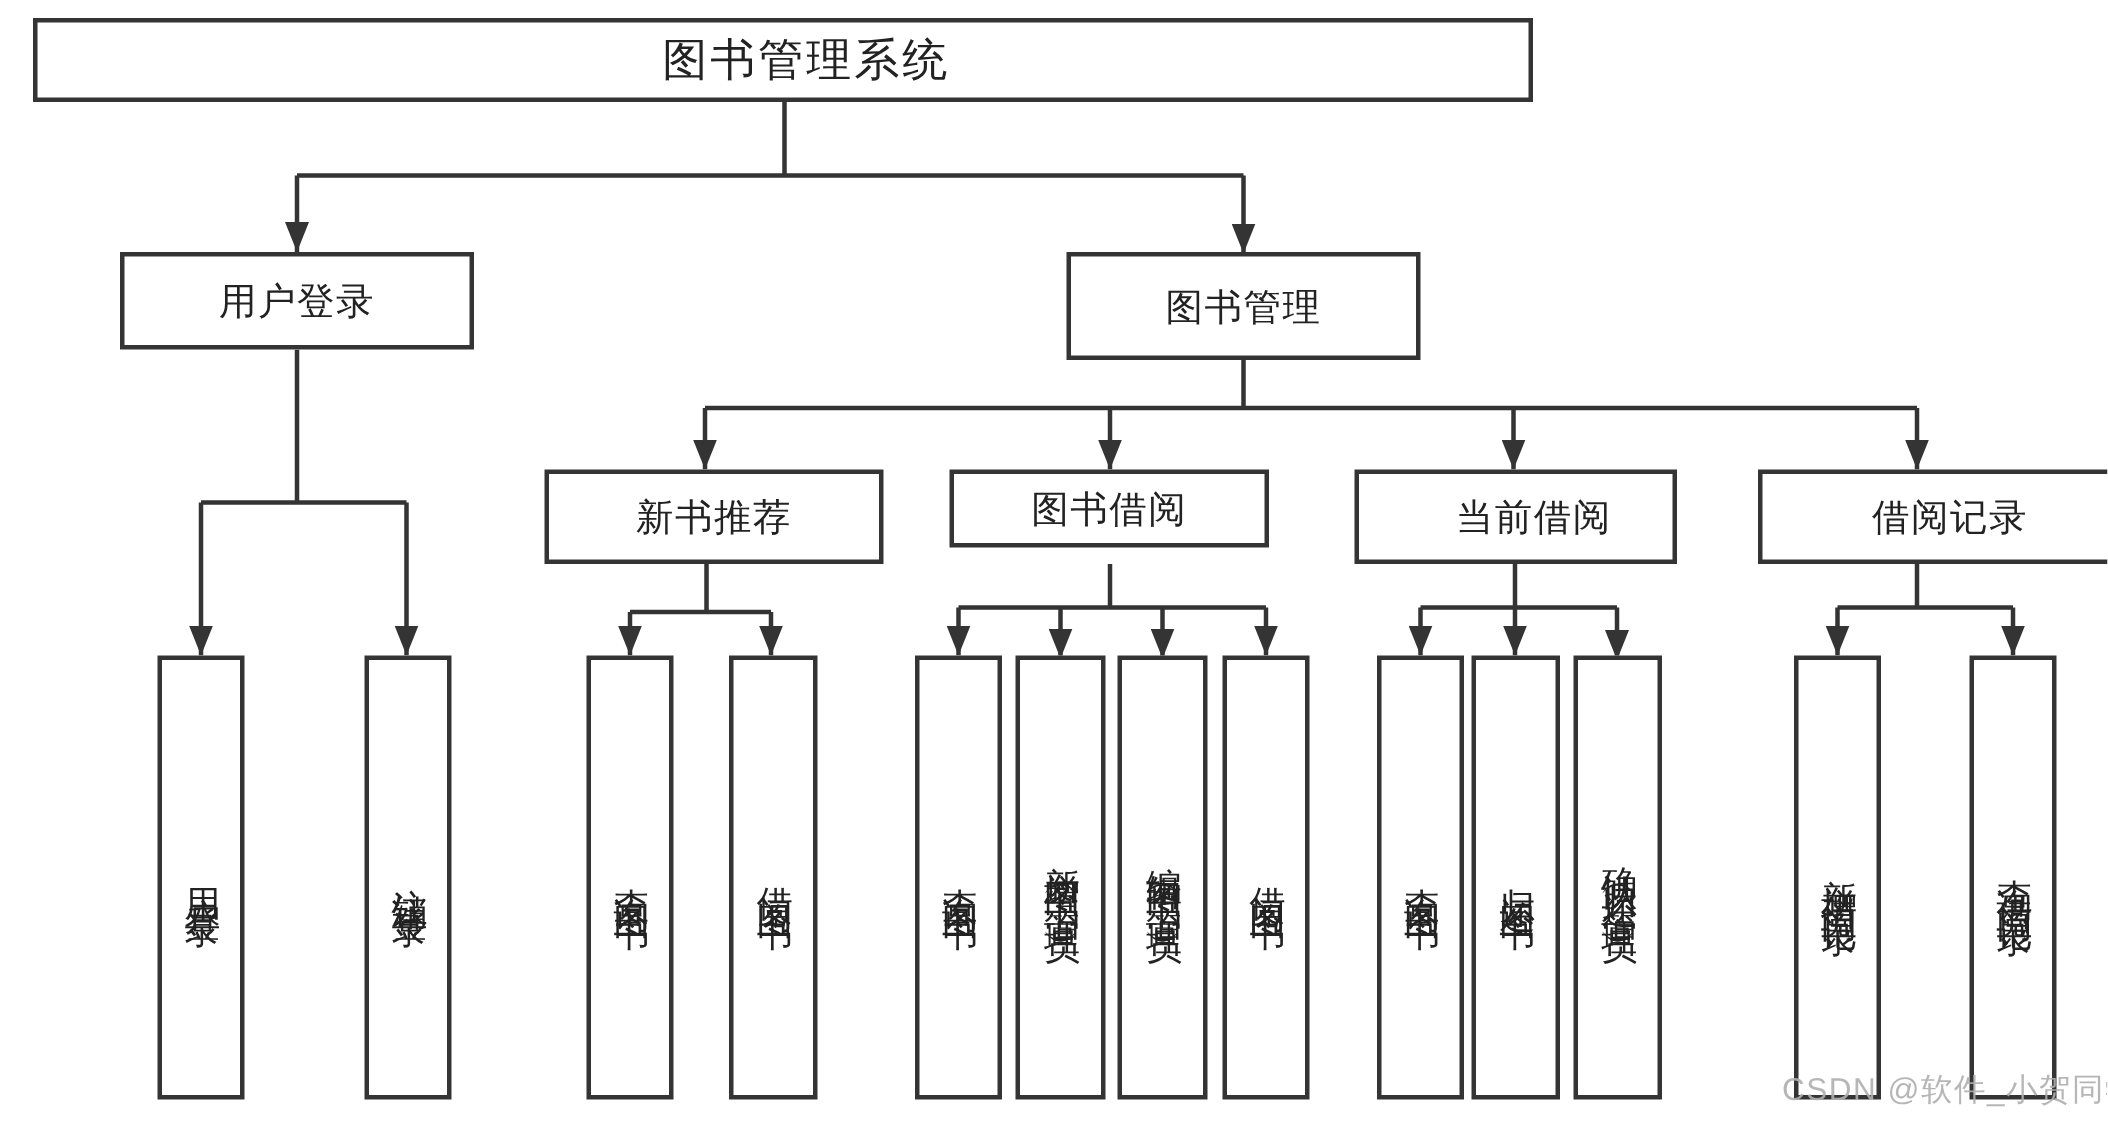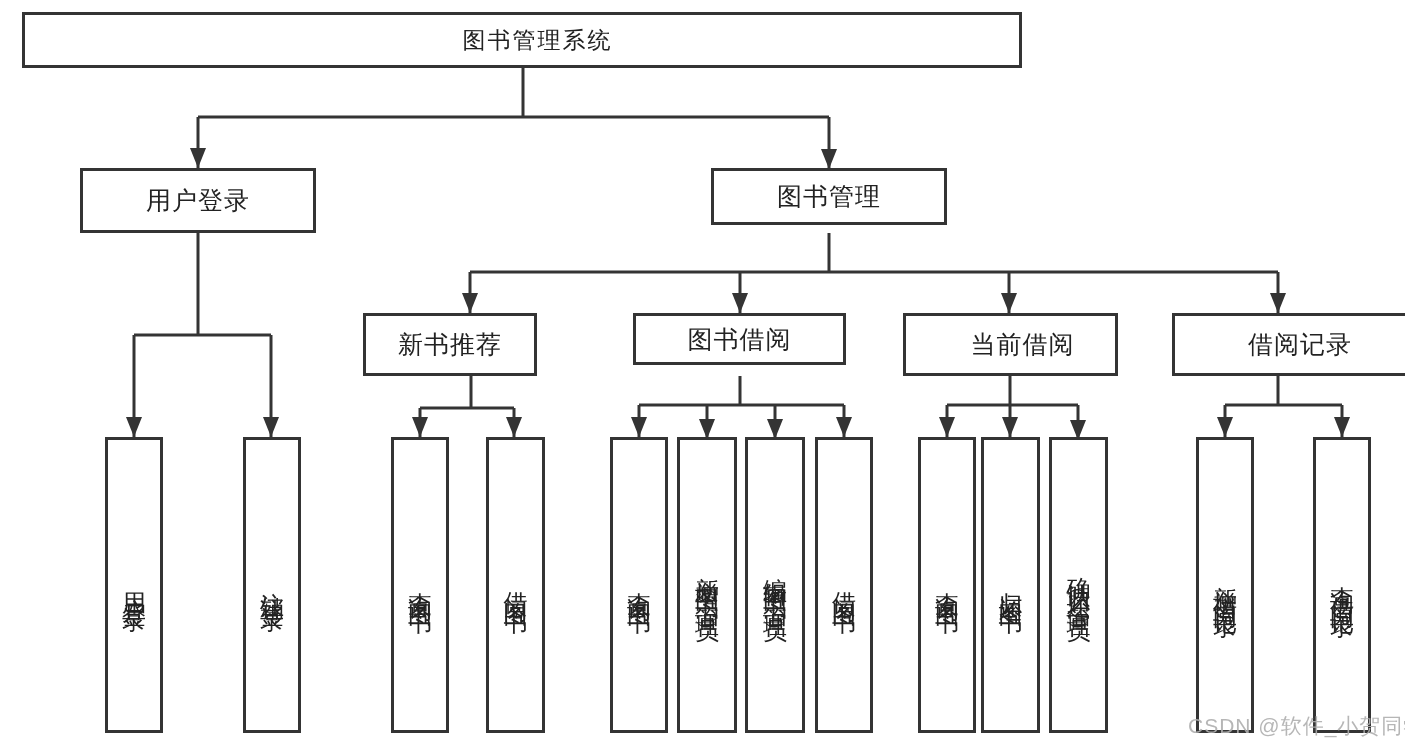--- a/index.html
+++ b/index.html
@@ -16,21 +16,21 @@
     box-sizing:border-box;
     background:#ffffff;
     border:3px solid #343434;
     display:flex;
     align-items:center;
     justify-content:center;
     color:#222222;
     z-index:2;
   }
   .hlabel{font-size:25px;letter-spacing:1px;white-space:nowrap;}
-  .root-label{font-size:23px;letter-spacing:2px;margin-left:31px;}
+  .root-label{font-size:30px;letter-spacing:2px;margin-left:31px;}
   .vleaf{top:437px;height:296px;width:58px;}
   .vlabel{
     writing-mode:vertical-rl;
     text-orientation:mixed;
     font-size:24px;
     letter-spacing:6px;
     line-height:1;
     white-space:nowrap;
   }
   .watermark{
@@ -87,25 +87,25 @@
     </g>
   </svg>
 
   <div class="node" style="left:22px;top:12px;width:1000px;height:56px;">
     <span class="root-label">图书管理系统</span>
   </div>
 
   <div class="node" style="left:80px;top:168px;width:236px;height:65px;">
     <span class="hlabel">用户登录</span>
   </div>
-  <div class="node" style="left:711px;top:168px;width:236px;height:57px;text-align:right;">
+  <div class="node" style="left:711px;top:168px;width:236px;height:72px;text-align:right;">
     <span class="hlabel">图书管理</span>
   </div>
 
-  <div class="node" style="left:363px;top:313px;width:174px;height:63px;font-family:Liberation Mono, monospace;">
+  <div class="node" style="left:363px;top:313px;width:226px;height:63px;font-family:Liberation Mono, monospace;">
     <span class="hlabel">新书推荐</span>
   </div>
   <div class="node" style="left:633px;top:313px;width:213px;height:52px;">
     <span class="hlabel">图书借阅</span>
   </div>
   <div class="node" style="left:903px;top:313px;width:215px;height:63px;padding-left:24px;">
     <span class="hlabel">当前借阅</span>
   </div>
   <div class="node" style="left:1172px;top:313px;width:256px;height:63px;">
     <span class="hlabel">借阅记录</span>

